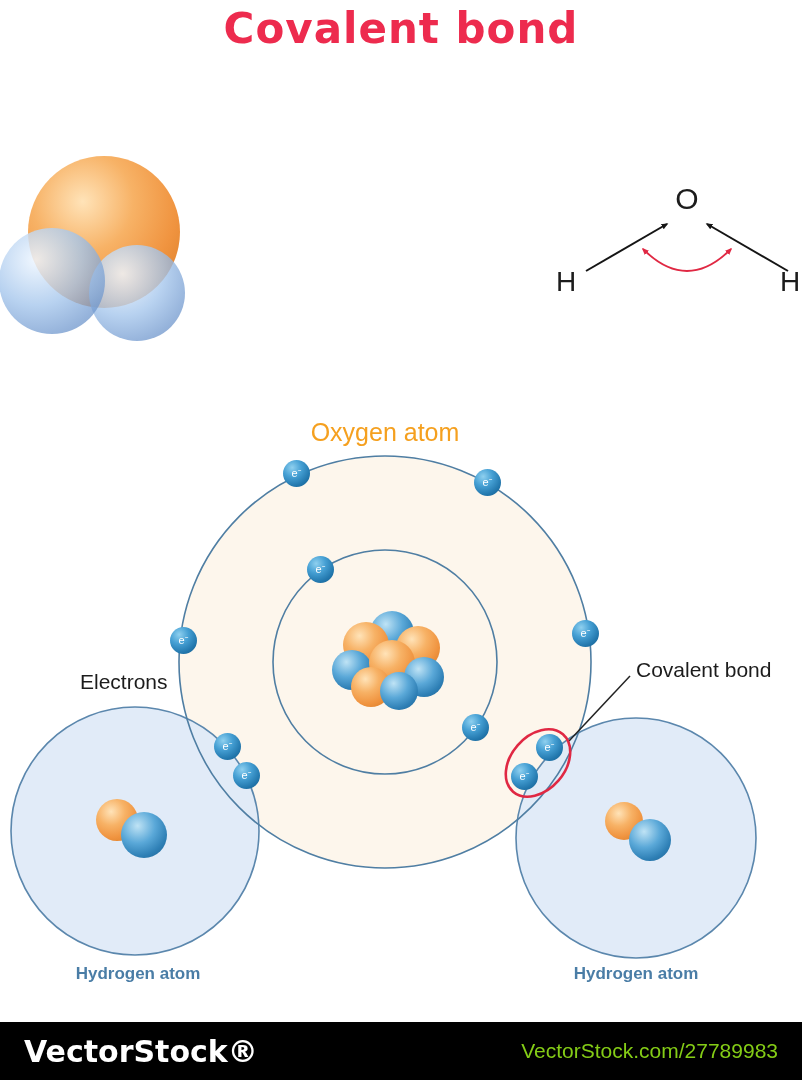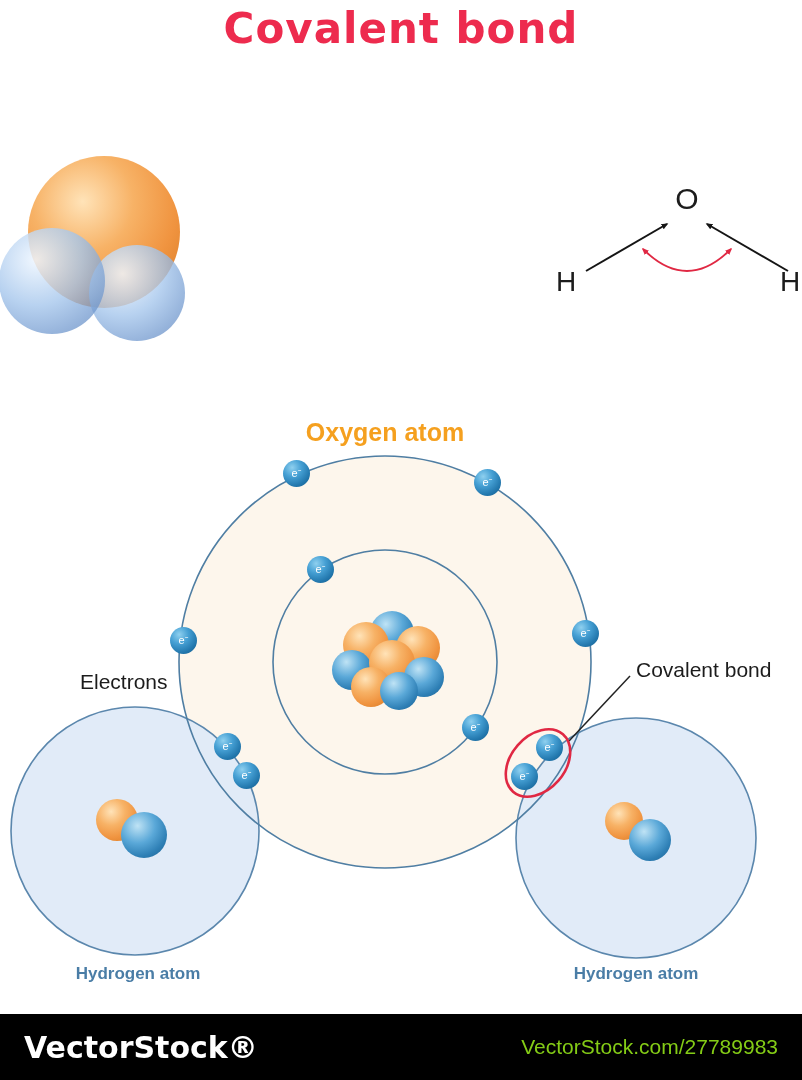--- a/index.html
+++ b/index.html
@@ -5,41 +5,41 @@
   html,body{margin:0;padding:0;background:#fff;}
   .canvas{position:relative;width:802px;height:1080px;background:#ffffff;overflow:hidden;
           font-family:"Liberation Sans",sans-serif;}
   svg.overlay{position:absolute;left:0;top:0;z-index:1;}
   .lbl{position:absolute;color:#1c1c1c;z-index:5;}
   .title{position:absolute;top:4px;left:0;width:100%;text-align:center;
          font-family:"DejaVu Sans",sans-serif;font-weight:800;font-size:42px;
          letter-spacing:1px;color:#ed2b4e;z-index:5;}
   .water-label{left:24px;top:110px;font-size:21px;}
   .oxygen-label{left:285px;top:418px;width:200px;text-align:center;font-size:25px;
-                font-weight:700;color:#f5a01f;}
+                font-weight:400;color:#f5a01f;}
   .electrons-label{left:80px;top:629px;font-size:21px;margin-top:41px;}
   .covalent-label{left:636px;top:658px;font-size:21px;}
   .h-label{width:206px;text-align:center;font-size:17px;font-weight:600;color:#4a7da6;}
   .h-label-left{left:35px;top:964px;}
   .h-label-right{left:533px;top:964px;}
   .f-o{left:670px;top:182px;width:34px;text-align:center;font-size:30px;}
   .f-h-left{left:556px;top:266px;font-size:28px;}
   .f-h-right{left:780px;top:266px;font-size:28px;}
   .f-angle{left:628px;top:280px;width:132px;text-align:center;font-size:23px;}
 
   .sphere{position:absolute;border-radius:50%;z-index:3;}
   .sph-orange{background:radial-gradient(circle at 36% 30%, #ffe3b8 0%, #f7b266 35%, #f09440 65%, #d4761f 100%);}
   .sph-blue{background:radial-gradient(circle at 36% 30%, #bfe3f5 0%, #5aa8d8 40%, #2e7fb5 70%, #1d5f8e 100%);}
   .water-blue{background:radial-gradient(circle at 35% 30%, rgba(238,246,255,0.95) 0%, rgba(165,198,236,0.88) 45%, rgba(112,152,206,0.82) 75%, rgba(92,127,182,0.85) 100%);
               opacity:0.9;}
   .electron{position:absolute;width:27px;height:27px;border-radius:50%;z-index:4;
             background:radial-gradient(circle at 34% 28%, #8fd0ef 0%, #46a0d4 35%, #2277ad 70%, #145a87 100%);
             display:flex;align-items:center;justify-content:center;
             color:#fff;font-size:11px;line-height:1;}
-  .footer{position:absolute;left:0;bottom:0;width:100%;height:66px;background:#000;
+  .footer{position:absolute;left:0;bottom:0;width:100%;height:58px;background:#000;
           display:flex;align-items:center;justify-content:space-between;
           padding:4px 24px;box-sizing:border-box;z-index:6;}
   .brand{color:#fff;font-family:"DejaVu Sans",sans-serif;font-weight:bold;font-size:30px;}
   .credit{color:#84cc16;font-size:21px;}
 </style>
 </head>
 <body>
 
 <div class="canvas">
 

